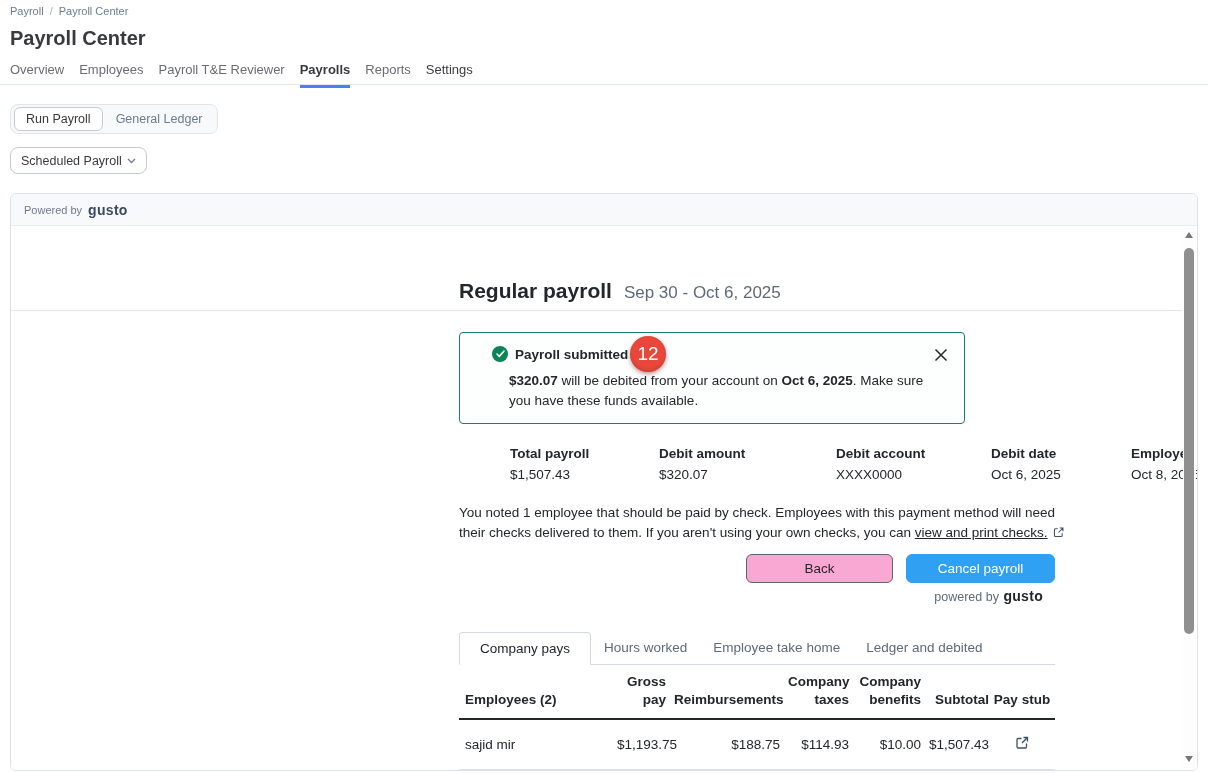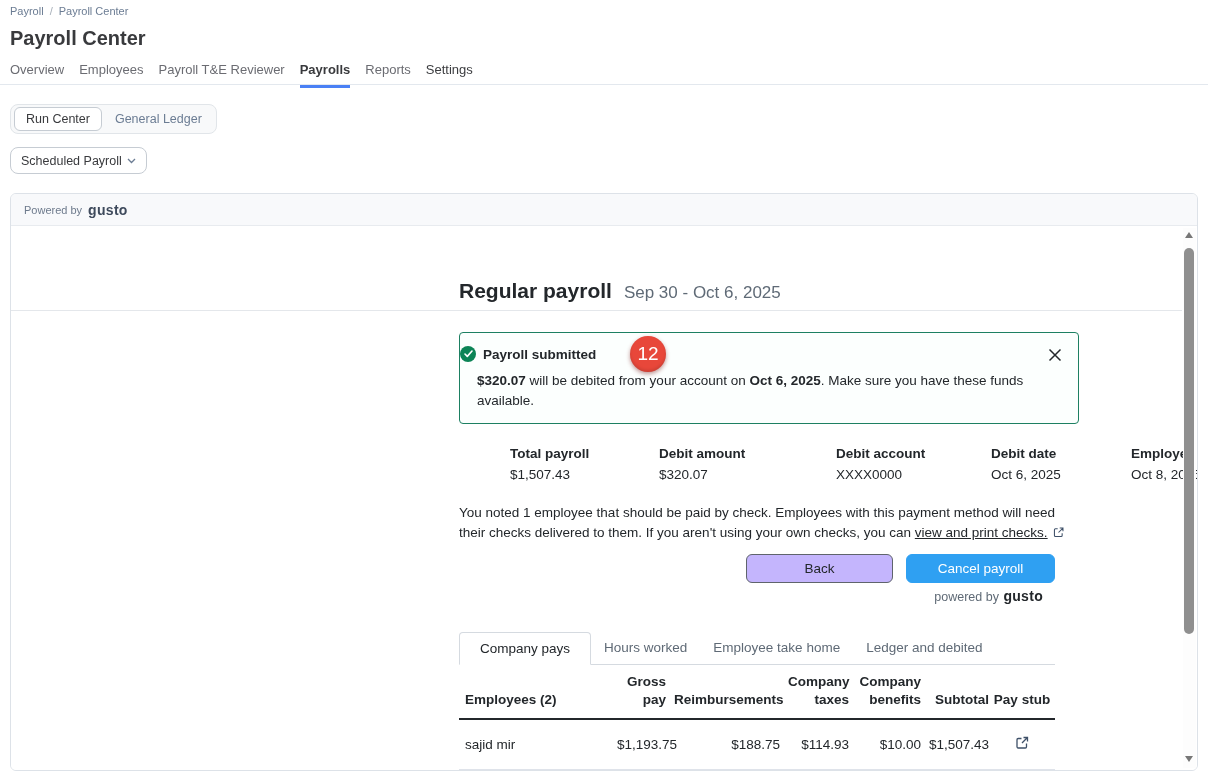--- a/index.html
+++ b/index.html
@@ -36,42 +36,42 @@
   .sb-arrow-up { position:absolute; top:4px; left:2px; width:0; height:0; border-left:4.5px solid transparent; border-right:4.5px solid transparent; border-bottom:6px solid #777; cursor:pointer; }
   .sb-thumb { position:absolute; top:20px; left:1px; width:10px; height:386px; border-radius:5px; background:#8f8f8f; cursor:pointer; }
   .sb-arrow-down { position:absolute; bottom:6px; left:2px; width:0; height:0; border-left:4.5px solid transparent; border-right:4.5px solid transparent; border-top:6px solid #777; cursor:pointer; }
 
   
   .heading-row { position:absolute; left:448px; top:28px; display:flex; align-items:baseline; gap:12px; white-space:nowrap;margin-top:25px; }
   .payroll-title { font-size:21px; font-weight:700; color:#23272b; }
   .payroll-dates { font-size:17px; color:#5f6a76; }
   .heading-divider { position:absolute; left:0; top:84px; width:calc(100% - 15px); height:1px; background:#e4e7eb; }
 
-  .alert { position:absolute; left:448px; top:106px; width:620px; height:92px; border:1px solid #1d8062; border-radius:4px; background:#fcfffe; padding:13px 0; }
+  .alert { position:absolute; left:448px; top:106px; width:506px; height:92px; border:1px solid #1d8062; border-radius:4px; background:#fcfffe; padding:13px 32px; }
   .alert-head { display:flex; align-items:center; gap:7px; }
   .alert-title { font-size:13.5px; font-weight:700; color:#23272b; }
   .check-badge { width:16px; height:16px; border-radius:50%; background:#0c8456; display:flex; align-items:center; justify-content:center; flex:none; }
   .alert-close { position:absolute; right:14px; top:13px; width:18px; height:18px; display:flex; align-items:center; justify-content:center; cursor:pointer; color:#23272b; }
   .alert-body { margin:9px 0 0 17px; font-size:13.5px; line-height:19.5px; color:#23272b; }
   .marker-badge { position:absolute; left:170px; top:3px; width:36px; height:36px; border-radius:50%; background:#e8473a; box-shadow:0 2px 4px rgba(120,20,20,.45), inset 0 -2px 3px rgba(0,0,0,.12); color:#fff; font-size:19px; display:flex; align-items:center; justify-content:center; }
 
   .stats { position:absolute; left:454px; top:220px; display:flex; }
   .stat { flex:none;margin-left:45px; }
   .stat .label { font-size:13.5px; font-weight:700; color:#23272b; }
   .stat .value { margin-top:6px; font-size:13.5px; color:#23272b; }
   .stat:nth-child(1){ width:104px; } .stat:nth-child(2){ width:132px; }
   .stat:nth-child(3){ width:110px; } .stat:nth-child(4){ width:95px; }
 
   .note { position:absolute; left:448px; top:277px; width:608px; font-size:13.5px; line-height:19.5px; color:#23272b; }
   .note a.checks-link { color:#23272b; text-decoration:underline; cursor:pointer; }
   .ext-icon { display:inline-block; vertical-align:-2px; margin-left:4px; color:#3e5068; }
 
   .actions { position:absolute; left:448px; top:328px; width:596px; display:flex; justify-content:flex-end; gap:13px; }
   .btn { height:29px; border-radius:6px; font-size:13.5px; display:flex; align-items:center; justify-content:center; cursor:pointer; }
-  .btn-back { width:147px; background:#c4b5fd; border:1px solid #5f646c; color:#23272b; }
+  .btn-back { width:147px; background:#f9a8d4; border:1px solid #5f646c; color:#23272b; }
   .btn-cancel { width:149px; background:#2fa0f2; border:1px solid #2fa0f2; color:#fff; }
   .powered-row { position:absolute; left:448px; top:361px; width:584px; text-align:right; }
   .powered-row .pb { font-size:12.5px; color:#5f6a76; }
   .powered-row .gusto { font-size:14px; font-weight:700; color:#23272b; letter-spacing:.3px; }
 
   .detail-tabs { position:absolute; left:448px; top:406px; width:596px; height:33px; display:flex; border-bottom:1px solid #d5dae0; }
   .dtab { font-size:13.5px; color:#5f6a76; line-height:32px; padding:0 13px; cursor:pointer; white-space:nowrap; }
   .dtab.active { color:#23272b; background:#fff; border:1px solid #d5dae0; border-bottom:1px solid #fff; border-radius:4px 4px 0 0; margin-bottom:-1px; padding:0 20px; }
 
   table.paytable { position:absolute; left:448px; top:439px; width:596px; border-collapse:collapse; table-layout:fixed; }
@@ -104,21 +104,21 @@
     <div class="nav-tab">Overview</div>
     <div class="nav-tab">Employees</div>
     <div class="nav-tab">Payroll T&amp;E Reviewer</div>
     <div class="nav-tab active">Payrolls</div>
     <div class="nav-tab">Reports</div>
     <div class="nav-tab dark">Settings</div>
   </div>
   <div class="nav-divider"></div>
 
   <div class="segmented">
-    <div class="seg-btn active">Run Center</div>
+    <div class="seg-btn active">Run Payroll</div>
     <div class="seg-btn">General Ledger</div>
   </div>
 
   <div class="select">
     <span>Scheduled Payroll</span>
     <svg width="9" height="6" viewBox="0 0 9 6">
         <path d="M1 1l3.5 3.5L8 1" fill="none" stroke="#6b7c93" stroke-width="1.3"></path>
       </svg>
   </div>
 

